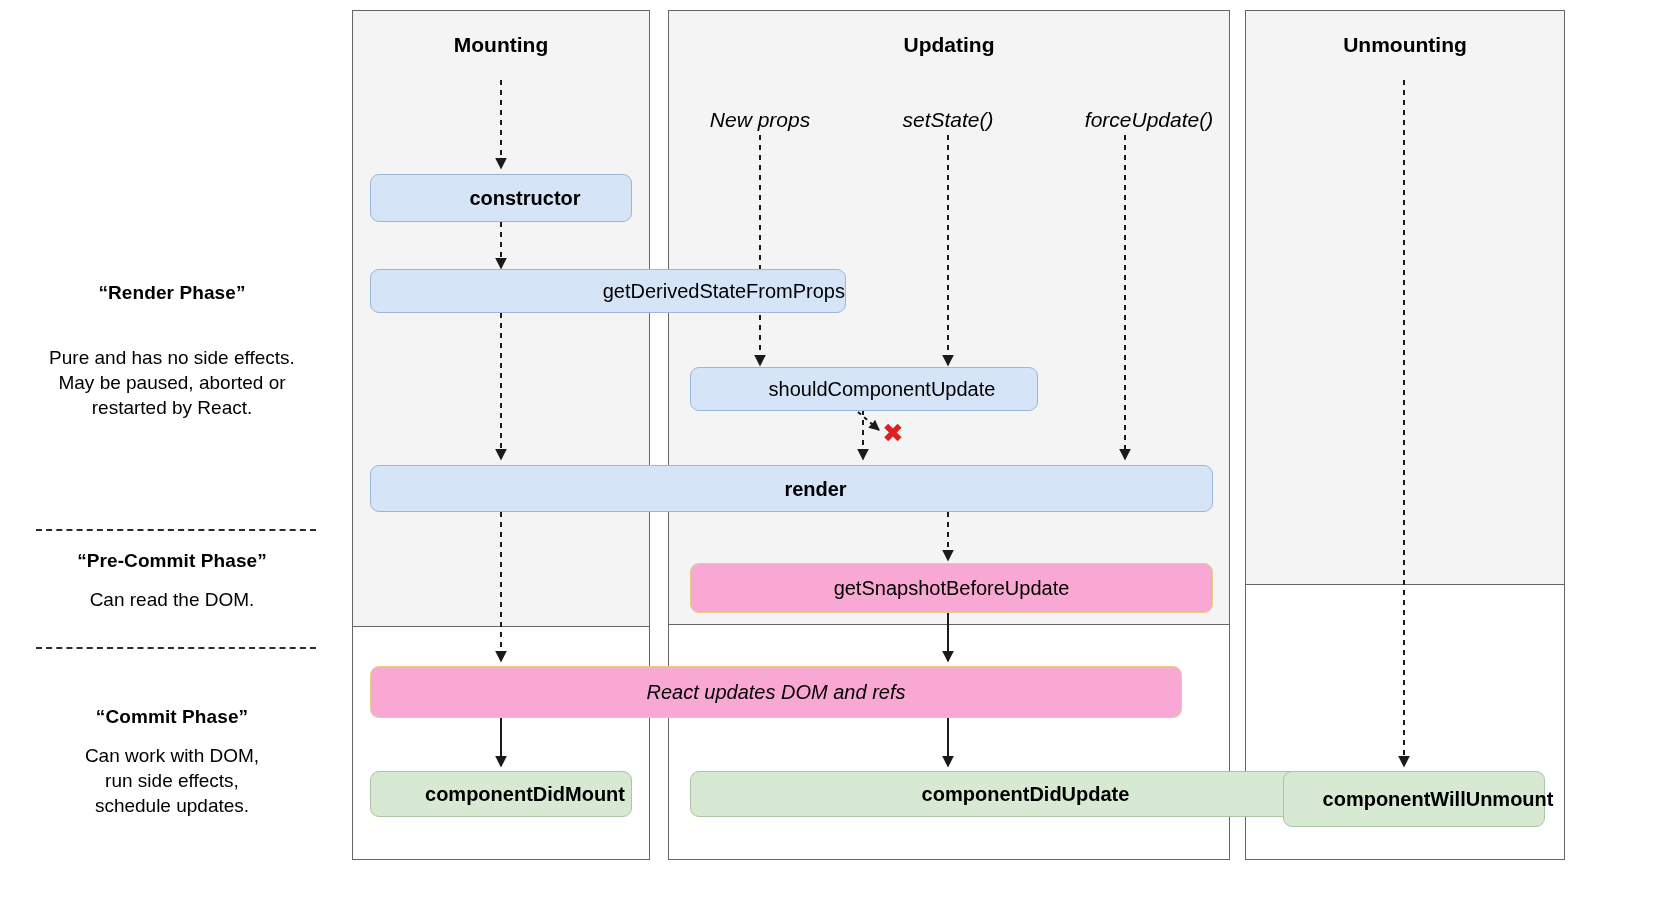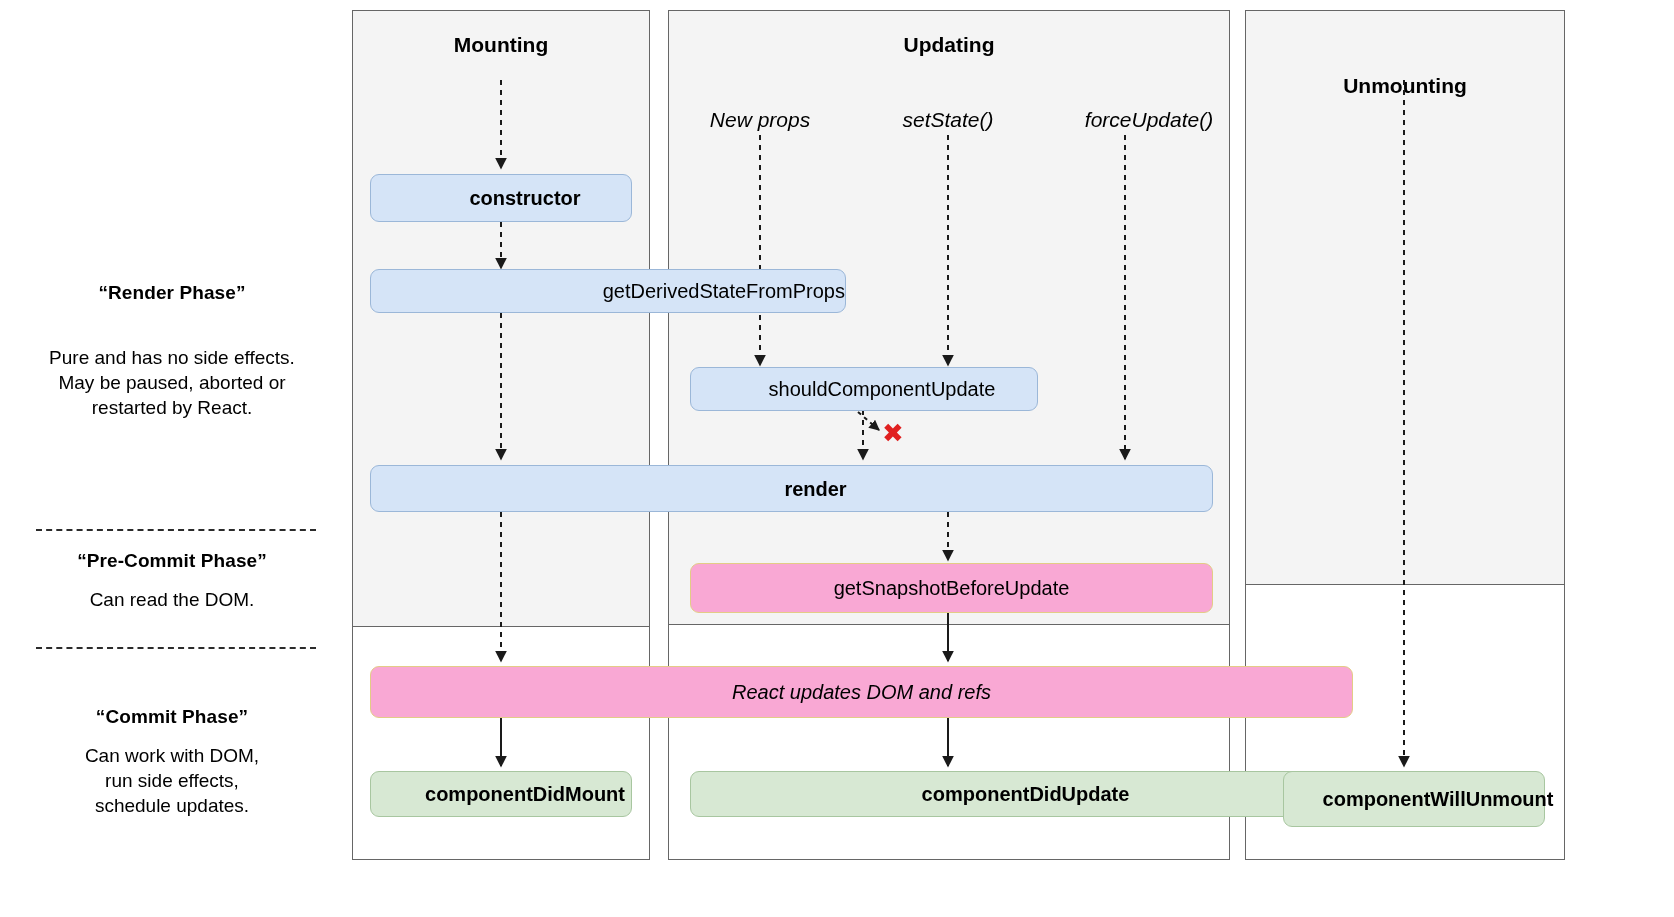--- a/index.html
+++ b/index.html
@@ -88,21 +88,21 @@
   <div class="col-head" style="left:352px;top:33px;width:298px;">Mounting</div>
 
   <div class="col" style="left:668px;top:10px;width:562px;height:850px;"></div>
   <div class="col-grey" style="left:669px;top:11px;width:560px;height:614px;"></div>
   <div class="col-grey" style="left:669px;top:624px;width:560px;height:1px;background:#666;"></div>
   <div class="col-head" style="left:668px;top:33px;width:562px;">Updating</div>
 
   <div class="col" style="left:1245px;top:10px;width:320px;height:850px;"></div>
   <div class="col-grey" style="left:1246px;top:11px;width:318px;height:574px;"></div>
   <div class="col-grey" style="left:1246px;top:584px;width:318px;height:1px;background:#666;"></div>
-  <div class="col-head" style="left:1245px;top:33px;width:320px;margin-top:41px;">Unmounting</div>
+  <div class="col-head" style="left:1245px;top:33px;width:320px;">Unmounting</div>
 
   <div class="trigger" style="left:680px;top:108px;width:160px;">New props</div>
   <div class="trigger" style="left:868px;top:108px;width:160px;">setState()</div>
   <div class="trigger" style="left:1063px;top:108px;width:172px;">forceUpdate()</div>
 
   <svg class="arrows" viewBox="0 0 1674 917">
     <defs>
       <marker id="ah" markerWidth="9" markerHeight="9" refX="5.2" refY="3" orient="auto" markerUnits="strokeWidth">
         <path d="M0,0 L6,3 L0,6 z" fill="#1a1a1a"></path>
       </marker>
@@ -155,21 +155,21 @@
   </div>
 
   <div class="box blue bold" style="left:370px;top:465px;width:843px;height:47px;">
     <span>render</span>
   </div>
 
   <div class="box yellow" style="left:690px;top:563px;width:523px;height:50px;">
     <span>getSnapshotBeforeUpdate</span>
   </div>
 
-  <div class="box yellow italic" style="left:370px;top:666px;width:983px;height:52px;">
+  <div class="box yellow italic" style="left:370px;top:666px;width:812px;height:52px;">
     <span>React updates DOM and refs</span>
   </div>
 
   <div class="box green bold" style="left:370px;top:771px;width:262px;height:46px;">
     <span>componentDidMount</span>
   </div>
 
   <div class="box green bold" style="left:690px;top:771px;width:623px;height:46px;">
     <span>componentDidUpdate</span>
   </div>

